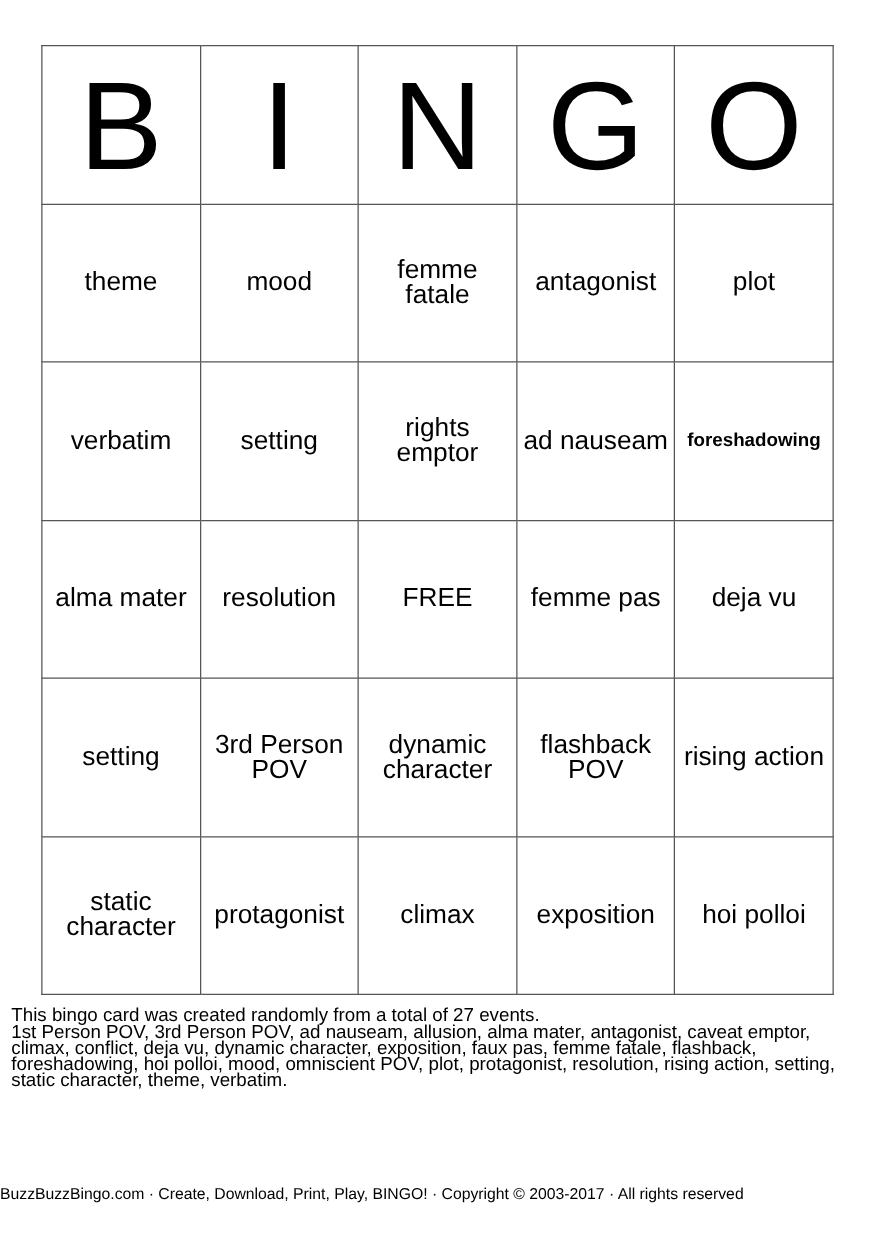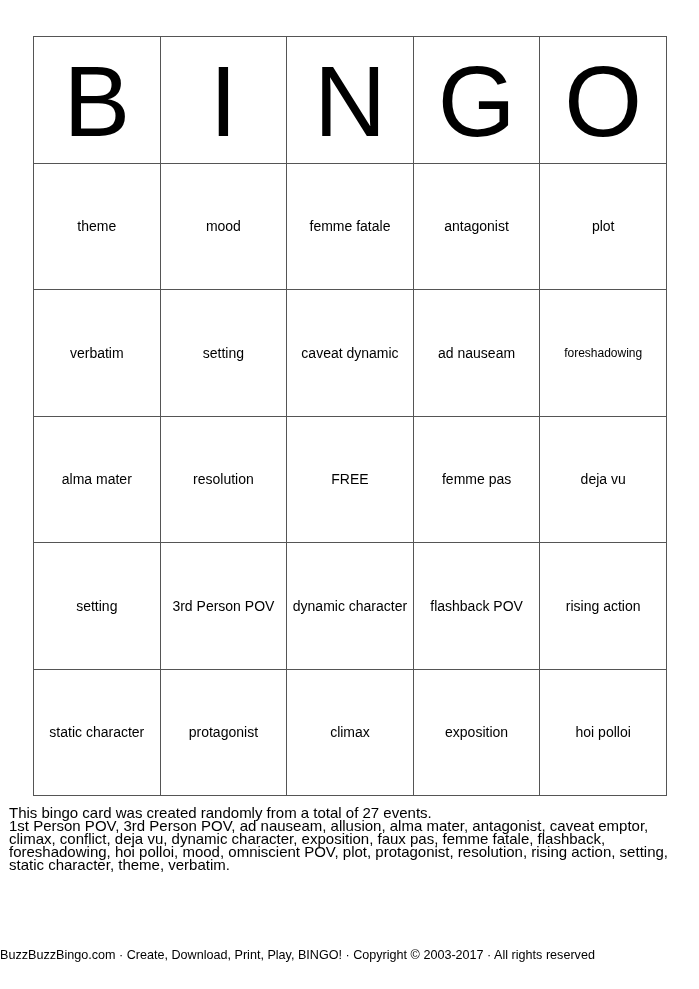--- a/index.html
+++ b/index.html
@@ -25,30 +25,31 @@
     table-layout: fixed;
   }
   .card td {
     width: 126.6px;
     height: 126.5px;
     border: 1px solid #555555;
     text-align: center;
     vertical-align: middle;
     padding: 0 4px;
     box-sizing: border-box;
-    font-size: 14px;
+    font-size: 21px;
     line-height: 20px;
   }
   .card td.head {
     font-size: 100px;
     line-height: 100px;
     padding-top: 2px;
   }
   .card td.small {
-    font-size: 12px;
+    font-size: 15px;
+    font-weight: bold;
   }
   .info {
     position: absolute;
     left: 9px;
     top: 806px;
     width: 685px;
     font-size: 15px;
     line-height: 13px;
   }
   .footer {
@@ -75,21 +76,21 @@
   <tr>
     <td>theme</td>
     <td>mood</td>
     <td>femme fatale</td>
     <td>antagonist</td>
     <td>plot</td>
   </tr>
   <tr>
     <td>verbatim</td>
     <td>setting</td>
-    <td>caveat dynamic</td>
+    <td>rights emptor</td>
     <td>ad nauseam</td>
     <td class="small">foreshadowing</td>
   </tr>
   <tr>
     <td>alma mater</td>
     <td>resolution</td>
     <td>FREE</td>
     <td>femme pas</td>
     <td>deja vu</td>
   </tr>

